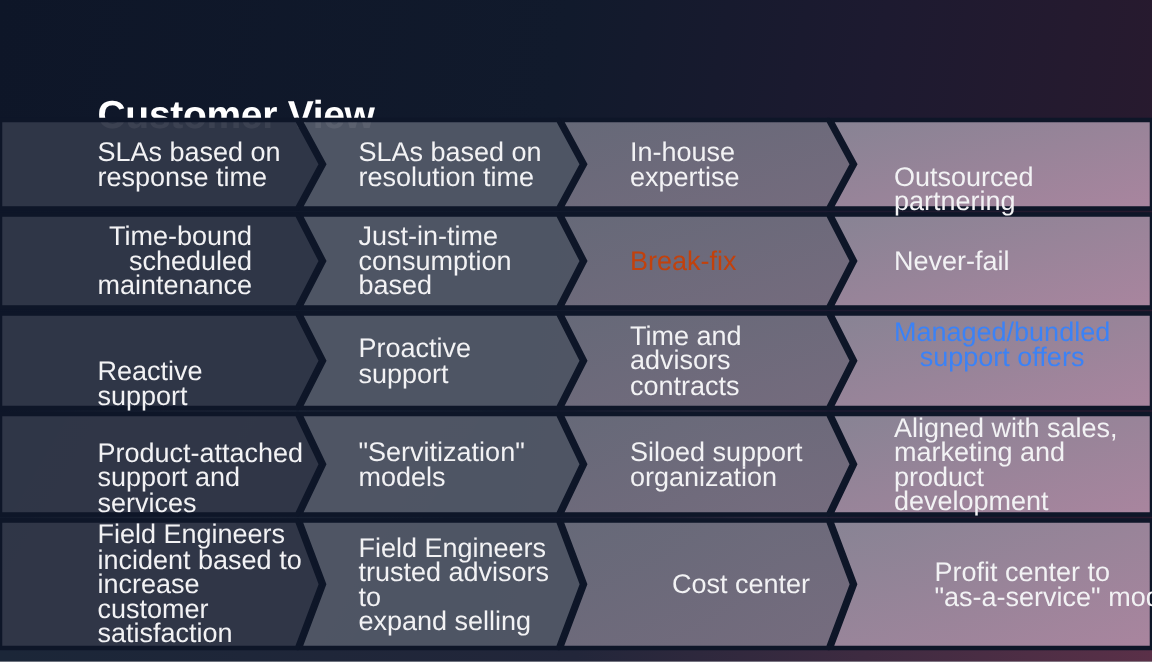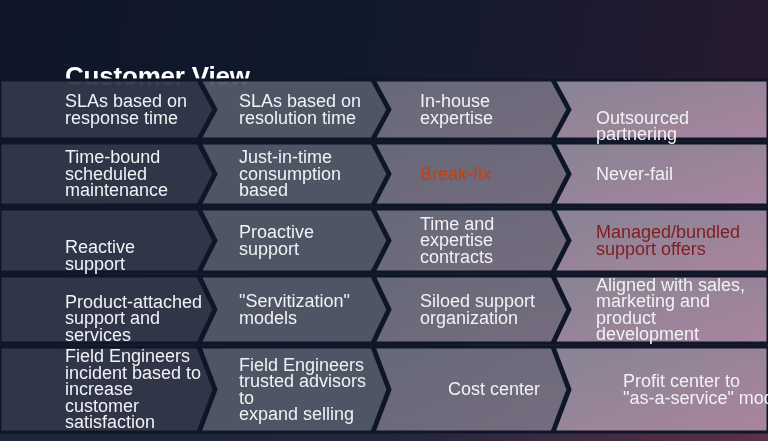--- a/index.html
+++ b/index.html
@@ -92,31 +92,31 @@
     <div class="cell" style="left: 596px; top: 143px; width: 165px; height: 62px; color: rgb(242, 242, 244);">
       <span style="white-space: pre-line;">Never-fail</span>
     </div>
     <div class="cell" style="left: 420px; top: 143px; width: 145px; height: 62px; color: #c2410c;">
       <span style="white-space: pre-line;">Break-fix</span>
     </div>
     <div class="cell" style="left: 239px; top: 143px; width: 140px; height: 62px; color: rgb(242, 242, 244);">
       <span style="white-space: pre-line;">Just-in-time
 consumption based</span>
     </div>
-    <div class="cell" style="left: 65px; top: 143px; width: 140px; height: 62px; color: rgb(242, 242, 244);">
+    <div class="cell" style="left: 65px; top: 143px; width: 140px; height: 62px; color: rgb(242, 242, 244); text-align: right;">
       <span style="white-space: pre-line;">Time-bound
 scheduled
 maintenance</span>
     </div>
-    <div class="cell" style="left: 596px; top: 209px; width: 165px; height: 63px; color: #7f1d1d;">
+    <div class="cell" style="left: 596px; top: 198px; width: 165px; height: 63px; color: #3b82f6; text-align: center;">
       <span style="white-space: pre-line;">Managed/bundled
 support offers</span>
     </div>
     <div class="cell" style="left: 420px; top: 209px; width: 145px; height: 63px; color: rgb(242, 242, 244);">
-      <span style="white-space: pre-line;">Time and expertise
+      <span style="white-space: pre-line;">Time and advisors
 contracts</span>
     </div>
     <div class="cell" style="left: 239px; top: 209px; width: 140px; height: 63px; color: rgb(242, 242, 244);">
       <span style="white-space: pre-line;">Proactive
 support</span>
     </div>
     <div class="cell" style="left: 65px; top: 209px; width: 140px; height: 63px; color: rgb(242, 242, 244); align-items: flex-end;">
       <span style="white-space: pre-line;">Reactive
 support</span>
     </div>

